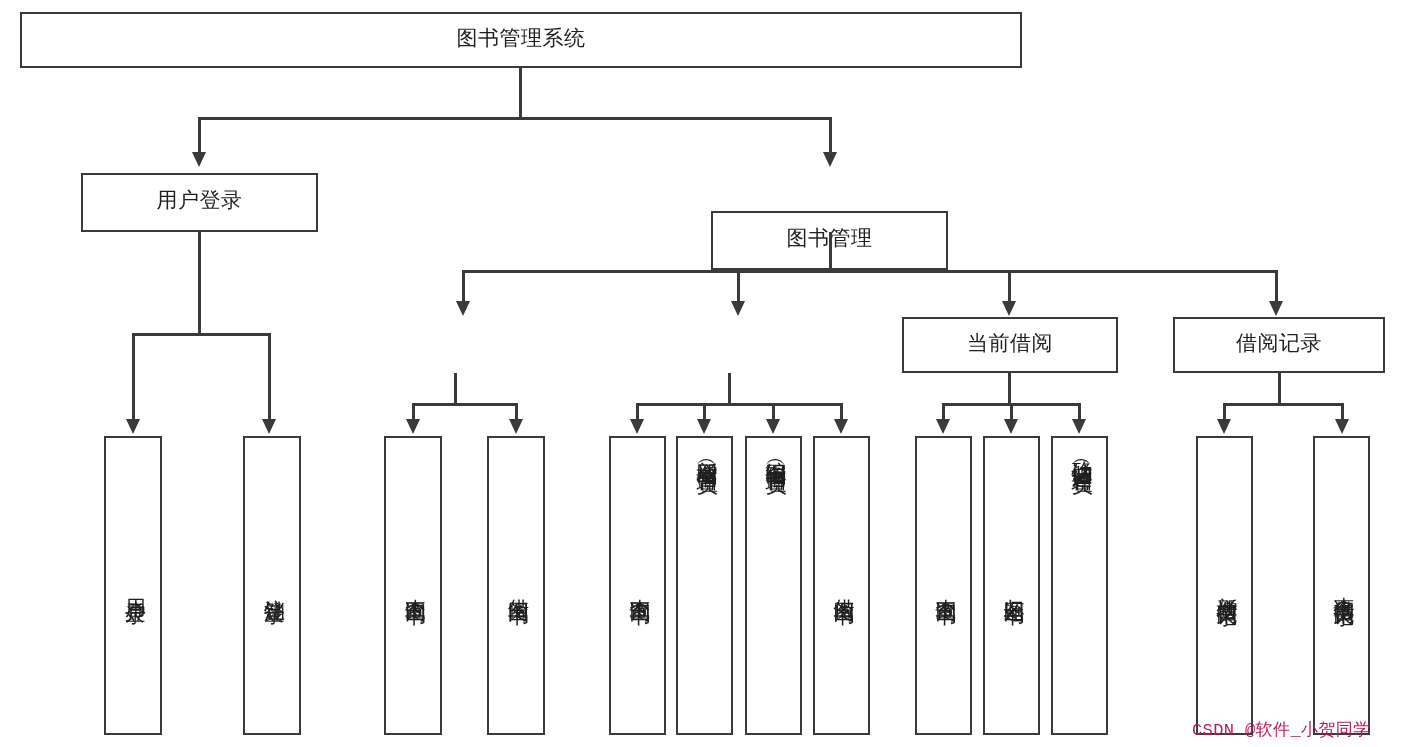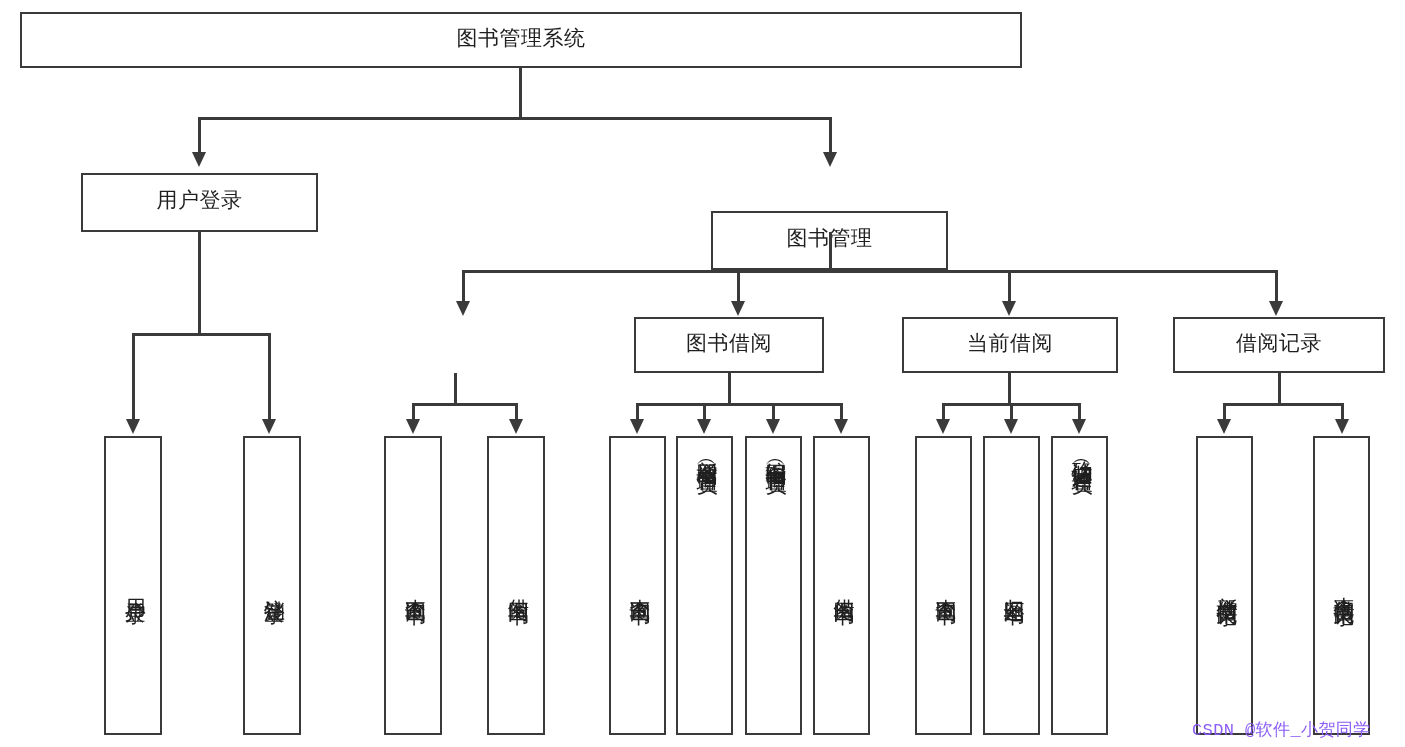--- a/index.html
+++ b/index.html
@@ -70,21 +70,21 @@
     width: 0;
     height: 0;
     border-left: 7.5px solid transparent;
     border-right: 7.5px solid transparent;
     border-top: 15px solid #3a3a3a;
   }
   
   #watermark {
     position: absolute;
     font-size: 17px;
-    color: #8b5cf6;
+    color: #be185d;
     white-space: nowrap;
     letter-spacing: 0.4px;
     pointer-events: none;
   }
 </style>
 </head>
 <body>
 
 <div id="canvas">
 
@@ -123,23 +123,20 @@
   <div class="vline" style="left:737px; top:270px; width:2.5px; height:32px;"></div>
   <div class="arrow" style="left:731px; top:301px;"></div>
 
   <div class="vline" style="left:1008px; top:270px; width:2.5px; height:32px;"></div>
   <div class="arrow" style="left:1002px; top:301px;"></div>
 
   <div class="vline" style="left:1275px; top:270px; width:2.5px; height:32px;"></div>
   <div class="arrow" style="left:1269px; top:301px;"></div>
 
 
-  <div class="node" style="left:634px; top:317px; width:190px; height:56px;">
-    <span class="label">图书借阅</span>
-  </div>
 
   <div class="node" style="left:902px; top:317px; width:216px; height:56px;">
     <span class="label">当前借阅</span>
   </div>
 
   <div class="node" style="left:1173px; top:317px; width:212px; height:56px;">
     <span class="label">借阅记录</span>
   </div>
 
   <div class="vline" style="left:454px; top:373px; width:2.5px; height:32px;"></div>

